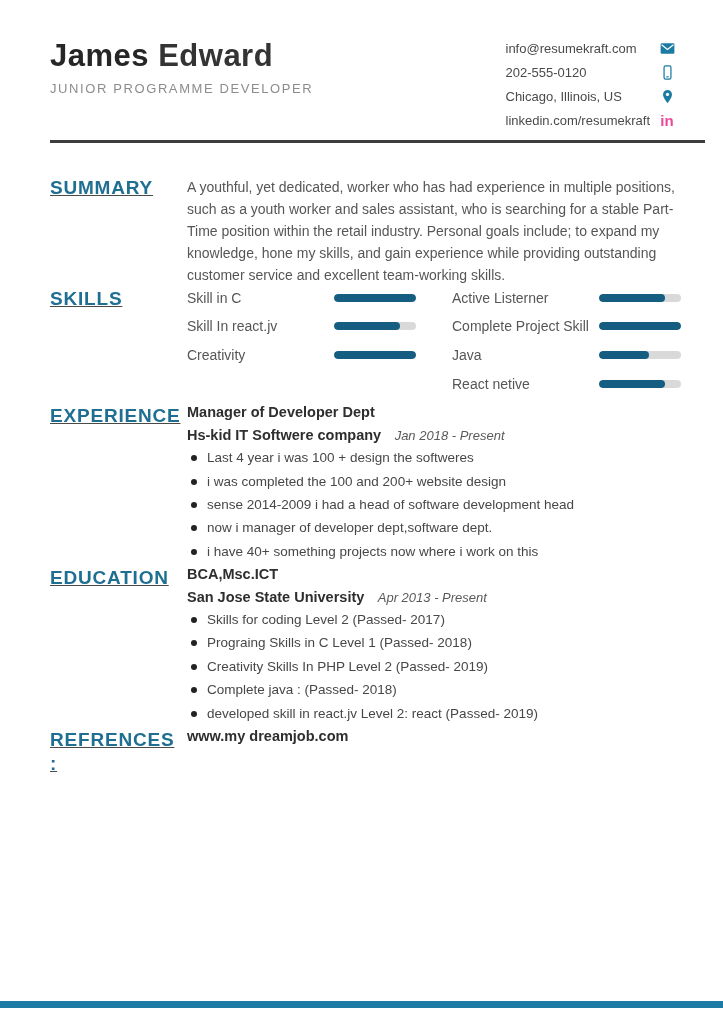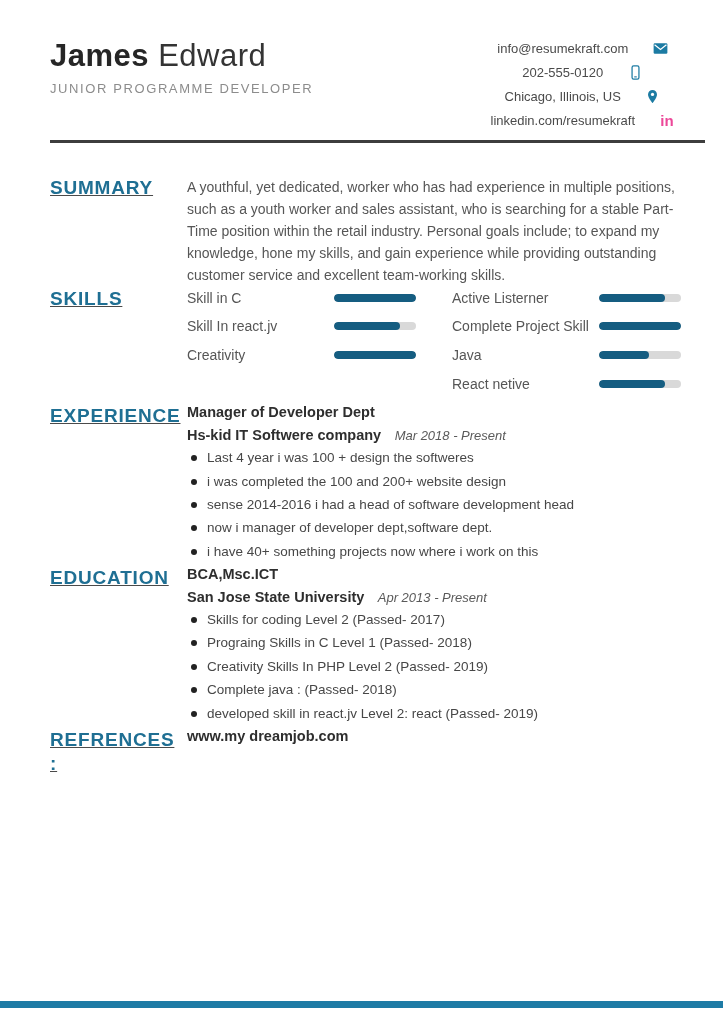--- a/index.html
+++ b/index.html
@@ -16,34 +16,34 @@
   }
   
   .header {
     display: flex;
     justify-content: space-between;
     align-items: flex-start;
     padding: 38px 48px 0 50px;
   }
   .name { font-size: 31px; color: #262626; letter-spacing: 0.5px; }
   .name .first { font-weight: 700; }
-  .name .last { font-weight: 400; color: #343434; }
+  .name .last { font-weight: 700; color: #343434; }
   .job-title {
     margin-top: 7px;
     font-size: 13px;
     letter-spacing: 1.6px;
     color: #8c8c8c;
     font-weight: 400;
   }
   .contacts { display: flex; flex-direction: column; gap: 7px; margin-top: 2px; }
   .contact-row {
     display: flex;
-    justify-content: center;
+    justify-content: space-between;
     align-items: center;
-    gap: 24px;
+    gap: 9px;
     font-size: 13px;
     color: #4a4a4a;
     height: 17px;
   }
   .contact-icon { width: 16px; height: 16px; display: inline-flex; align-items: center; justify-content: center; color: #1c7ba3; }
   .contact-icon svg { width: 15px; height: 15px; display: block; }
   .linkedin-glyph { font-size: 15px; font-weight: 800; color: #ec4899; line-height: 1; letter-spacing: 0; }
   .divider { height: 3px; background: #3d3d3d; margin: 11px 18px 0 50px; }
   
   .sections { padding: 0 42px 0 50px; }
@@ -221,26 +221,26 @@
     </div>
 
     <div class="section">
       <div class="section-heading-col">
         <div class="section-heading">EXPERIENCE</div>
       </div>
       <div class="section-body">
         <div class="entry-role">Manager of Developer Dept</div>
         <div class="entry-line">
           <span class="entry-company">Hs-kid IT Softwere company</span>
-          <span class="entry-dates">Mar 2018 - Present</span>
+          <span class="entry-dates">Jan 2018 - Present</span>
         </div>
         <ul class="bullets">
             <li>Last 4 year i was 100 + design the softweres</li>
             <li>i was completed the 100 and 200+ website design</li>
-            <li>sense 2014-2016 i had a head of software development head</li>
+            <li>sense 2014-2009 i had a head of software development head</li>
             <li>now i manager of developer dept,software dept.</li>
             <li>i have 40+ something projects now where i work on this</li>
           </ul>
       </div>
     </div>
 
 
     <div class="section">
       <div class="section-heading-col">
         <div class="section-heading">EDUCATION</div>

